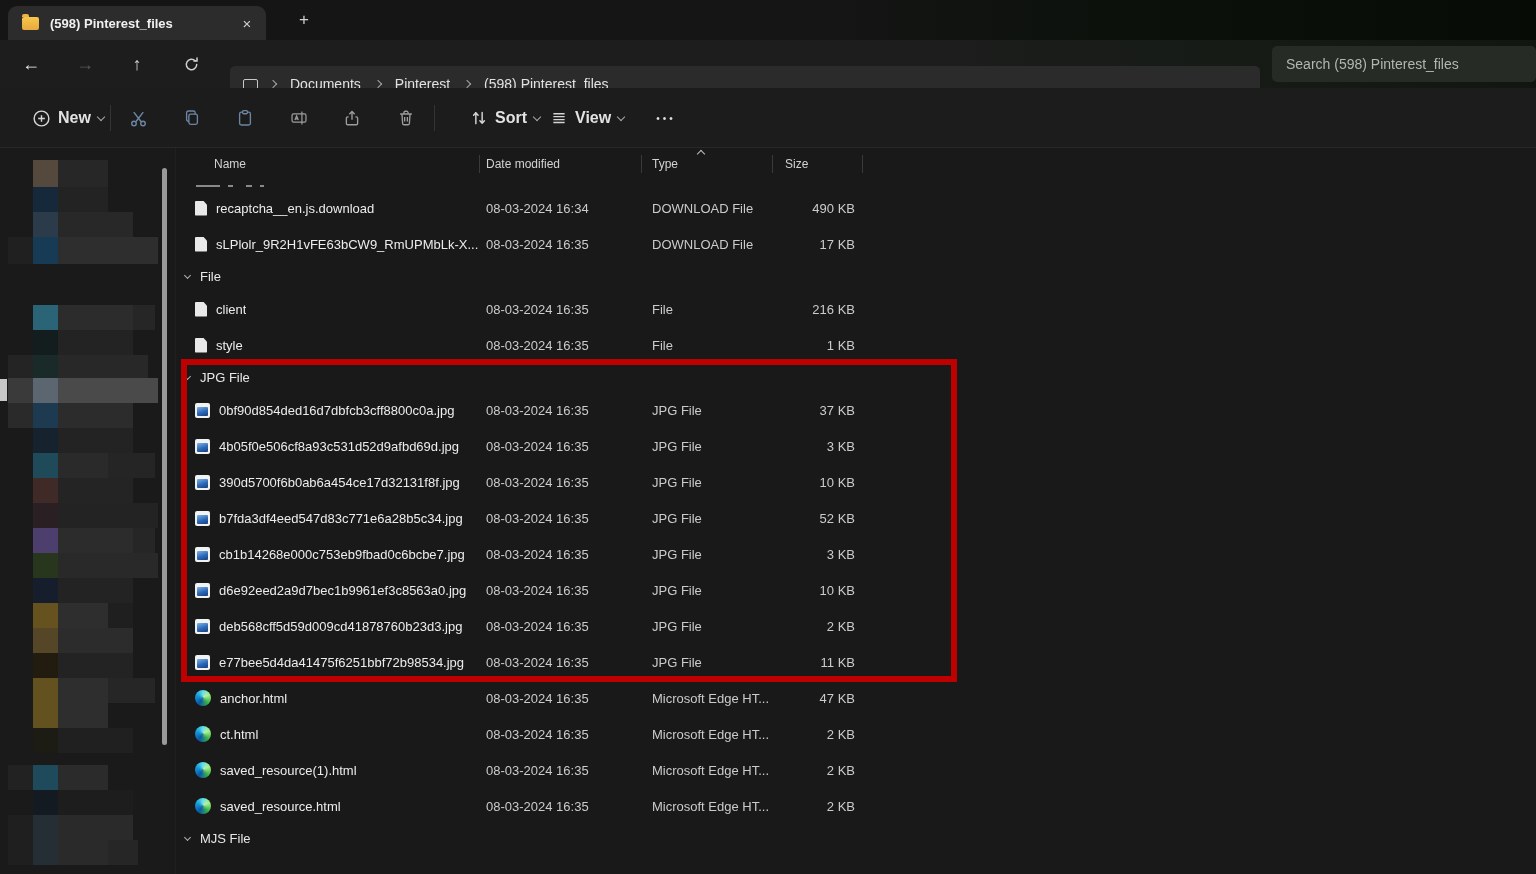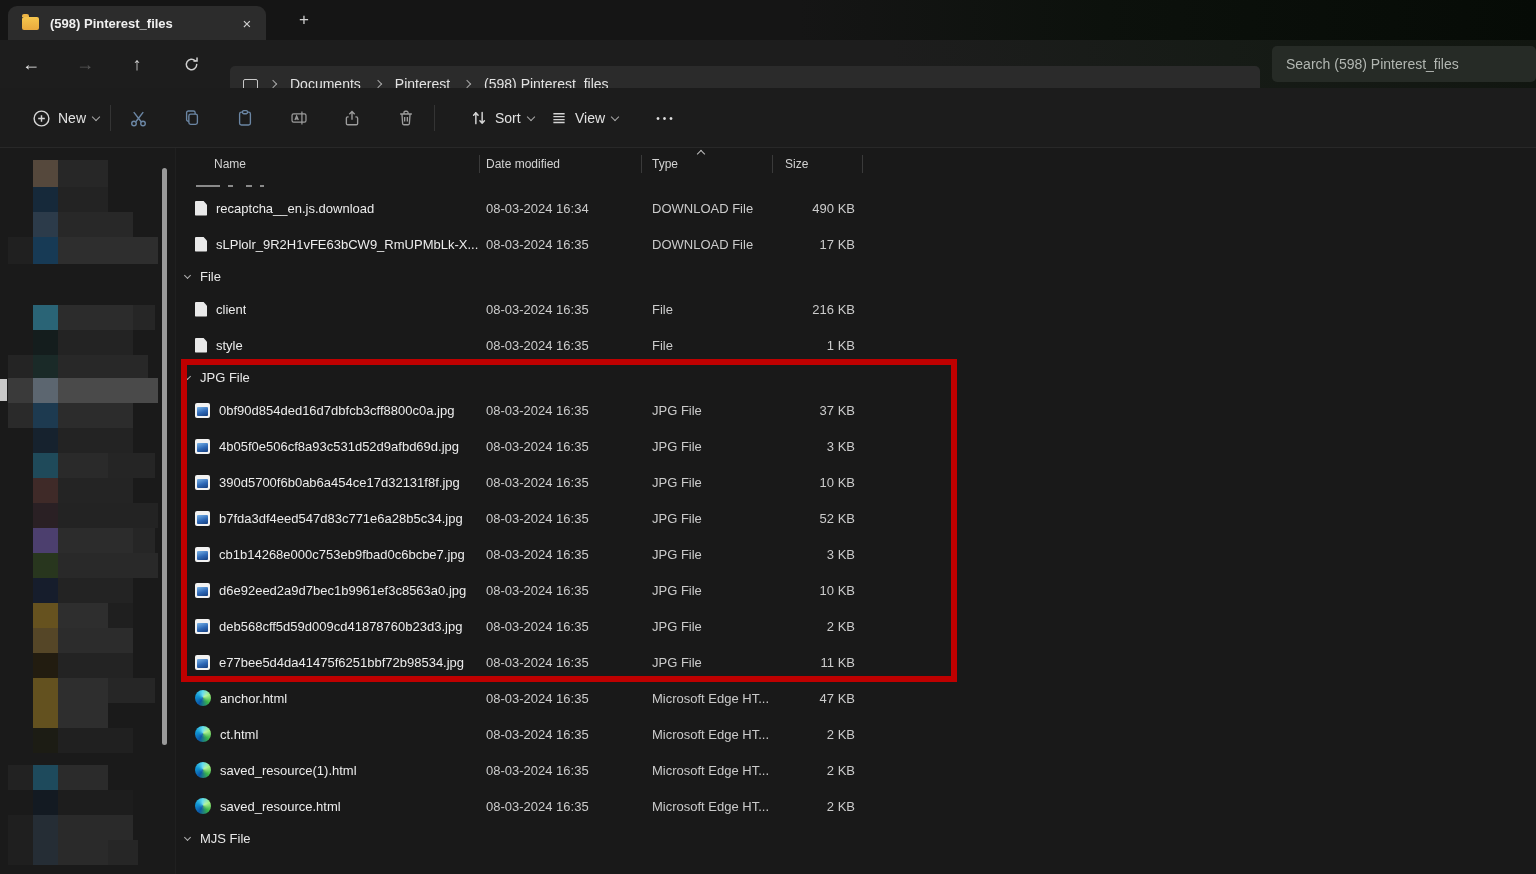--- a/index.html
+++ b/index.html
@@ -47,21 +47,21 @@
   .bc-chev{ margin:0 8px; }
   .searchbox{ position:absolute; left:1272px; top:6px; width:264px; height:36px;
     background:#262b26; border-radius:5px; }
   .searchbox input{ width:100%; height:100%; background:transparent; border:none; outline:none;
     color:#cfd4cf; font-size:14px; font-family:"Liberation Sans",sans-serif; padding:0 14px; }
   .searchbox input::placeholder{ color:#b2b7b2; opacity:1; }
   
   .toolbar{ position:relative; height:60px; background:#1c1c1c; border-bottom:1px solid #282828; }
   .tbtn{ position:absolute; top:14px; height:32px; display:flex; align-items:center; gap:7px;
     padding:0 6px; border-radius:4px; }
-  .tbtn .lbl{ font-size:14px; color:#e2e2e2; }
+  .tbtn .lbl{ font-size:16px; color:#e2e2e2;font-weight:bold; }
   .tb-icon{ position:absolute; top:16px; width:28px; height:28px; display:flex;
     align-items:center; justify-content:center; }
   .tb-sep{ position:absolute; top:17px; width:1px; height:26px; background:#343434; }
   .more-dots{ font-size:10px; letter-spacing:3px; color:#e0e0e0; }
   
   .content{ position:absolute; top:148px; left:0; right:0; bottom:0; display:flex; background:#191919; }
   .sidebar{ position:relative; width:176px; flex:0 0 auto; background:#1a1a1a;
     border-right:1px solid #202020; overflow:hidden; }
   .sb-block{ position:absolute; }
   .sb-scroll{ position:absolute; left:162px; top:20px; width:5px; height:577px;

